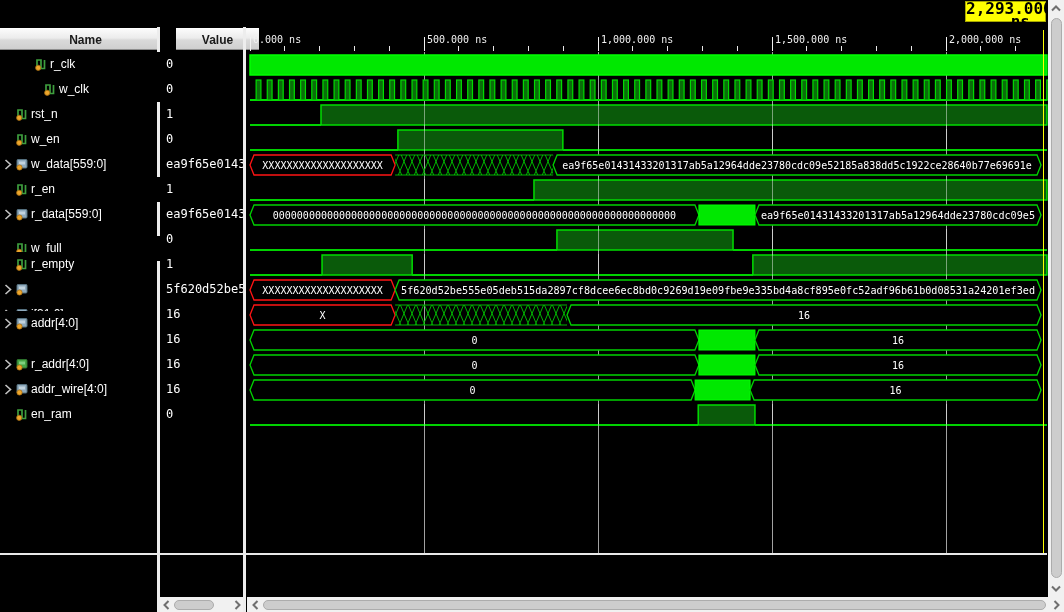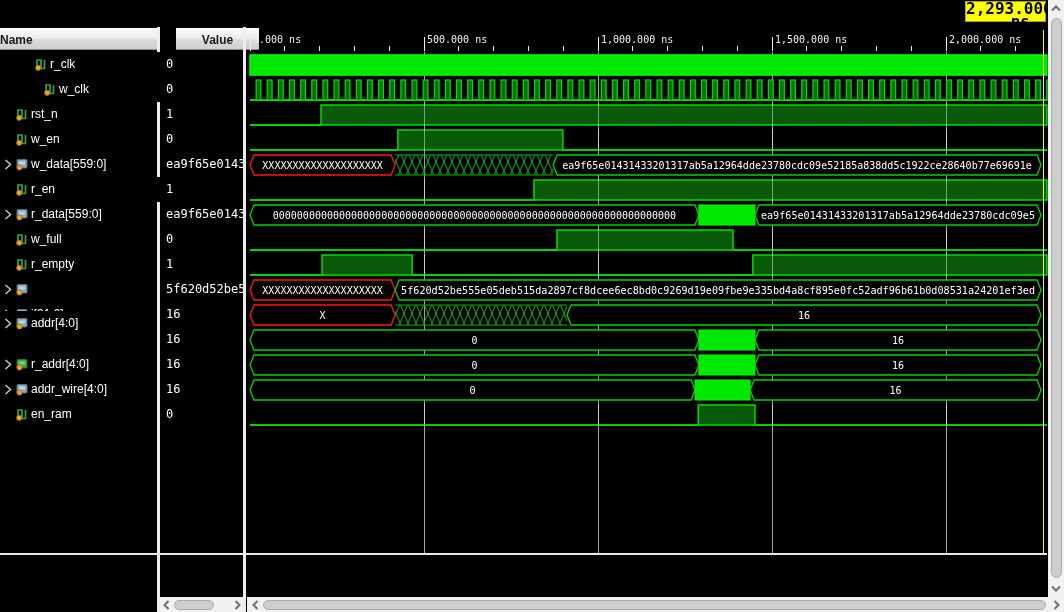--- a/index.html
+++ b/index.html
@@ -9,21 +9,21 @@
   }
   .abs{position:absolute;}
   
   .col-header{
     top:28px;height:22px;
     background:linear-gradient(#FBFBFB 0%,#ECECEC 45%,#DADADA 55%,#CFCFCF 100%);
     border-top:1px solid #FFF;border-bottom:1px solid #8E8E8E;
     color:#1A1A1A;font-weight:bold;font-size:12px;line-height:22px;
     box-sizing:border-box;
   }
-  .hdr-name{left:0;width:157px;}
+  .hdr-name{left:0;width:157px;padding-left:14px;text-align:center;}
   .hdr-value{left:176px;width:83px;text-align:center;}
   
   .vdiv{top:27px;bottom:0;width:3px;background:#EDEDED;}
   
   .sig-row{left:0;width:157px;height:25px;background:#000;}
   .sig-label{position:absolute;left:31px;top:0;height:25px;line-height:25px;color:#FFF;font-size:12px;white-space:nowrap;}
   .val-row{left:160px;width:83px;height:25px;background:#000;overflow:hidden;}
   .val-text{position:absolute;left:6px;top:0;height:25px;line-height:25px;color:#FFF;font-size:12px;font-family:"DejaVu Sans Mono",monospace;white-space:nowrap;}
   .chev{position:absolute;left:4px;top:7px;}
   .sig-icon{position:absolute;left:15px;top:5px;}
@@ -106,21 +106,21 @@
       <svg width="9" height="11" class="chev">
         <polyline points="1.5,1 6.5,5.5 1.5,10" fill="none" stroke="#C2C2C2" stroke-width="1.6"></polyline>
       </svg>
       <svg width="14" height="14" class="sig-icon">
         <rect x="2" y="2.5" width="10" height="8.5" rx="1" fill="#8FA9BC" stroke="#55707F" stroke-width="1"></rect>
         <rect x="4" y="4.5" width="6" height="3" fill="#C2D3DE"></rect>
         <circle cx="4.5" cy="10.5" r="2.6" fill="#EDA62C" stroke="#A86F12" stroke-width="0.8"></circle>
       </svg>
       <span class="sig-label">r_data[559:0]</span>
     </div>
-    <div class="abs sig-row" style="top: 227px;">
+    <div class="abs sig-row" style="top: 236px; padding-left: 12px;">
       <svg width="14" height="14" class="sig-icon">
         <path d="M3 11.5 V3 H7 V11.5 H10.5 V3" fill="none" stroke="#3E9E3E" stroke-width="1.7"></path>
         <circle cx="4.2" cy="10.8" r="2.6" fill="#EDA62C" stroke="#A86F12" stroke-width="0.8"></circle>
       </svg>
       <span class="sig-label">w_full</span>
     </div>
     <div class="abs sig-row" style="top: 252px;">
       <svg width="14" height="14" class="sig-icon">
         <path d="M3 11.5 V3 H7 V11.5 H10.5 V3" fill="none" stroke="#3E9E3E" stroke-width="1.7"></path>
         <circle cx="4.2" cy="10.8" r="2.6" fill="#EDA62C" stroke="#A86F12" stroke-width="0.8"></circle>

